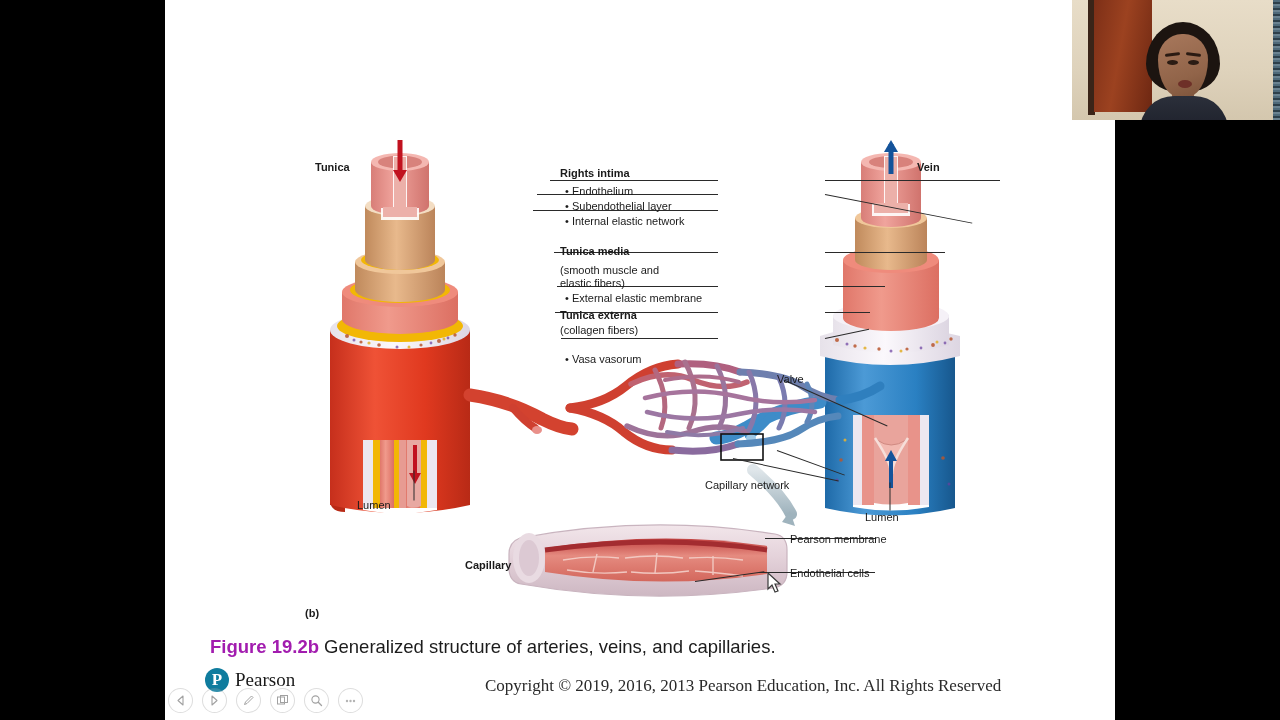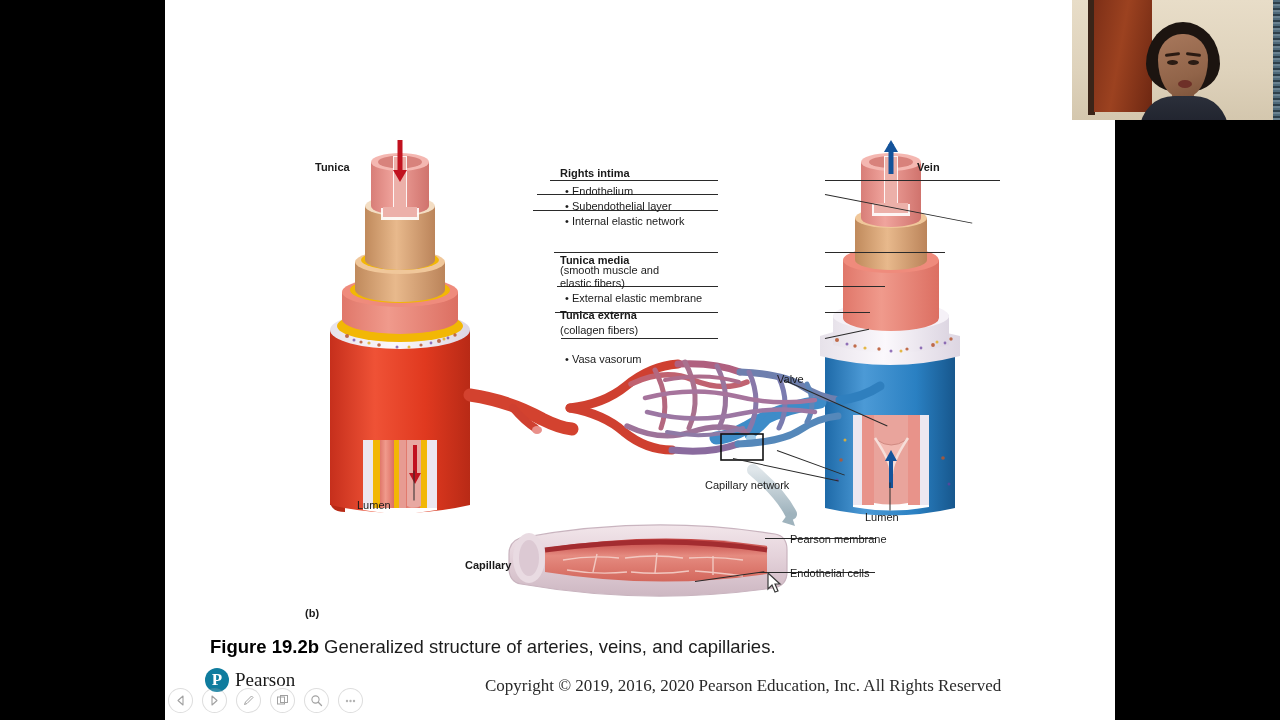--- a/index.html
+++ b/index.html
@@ -32,21 +32,21 @@
   .lbl { position: absolute; font-size: 11px; color: #1a1a1a; white-space: nowrap; line-height: 1.32; }
   .lbl.b { font-weight: bold; }
 
   
   .ln { position: absolute; background: #2a2a2a; height: 1px; transform-origin: 0 50%; }
 
   
   #caption {
     position: absolute; left: 45px; top: 636px; font-size: 18.5px; color: #1c1c1c;
   }
-  #caption .fig { color: #000000; font-weight: bold; }
+  #caption .fig { color: #a21caf; font-weight: bold; }
 
   #copyright {
     position: absolute; left: 320px; top: 676px;
     font-family: "Liberation Serif", serif; font-size: 17px; color: #2a2a2a;
     white-space: nowrap;
   }
 
   
   #pearson { position: absolute; left: 40px; top: 668px; display: flex; align-items: center; gap: 6px; }
   #pearson .mark {
@@ -376,21 +376,21 @@
       <div class="lbl b" style="left:150px; top:20px;">Tunica</div>
       <div class="lbl b" style="left:752px; top:20px;">Vein</div>
 
       
       <div class="lbl b" style="left:395px; top:26px;">Rights intima</div>
       <div class="lbl" style="left:400px; top:44px;">•&nbsp;<span>Endothelium</span></div>
       <div class="lbl" style="left:400px; top:59px;">•&nbsp;<span>Subendothelial layer</span></div>
       <div class="lbl" style="left:400px; top:74px;">•&nbsp;<span>Internal elastic network</span></div>
 
       
-      <div class="lbl b" style="left:395px; top:113px;">Tunica media</div>
+      <div class="lbl b" style="left:395px; top:104px;">Tunica media</div>
       <div class="lbl" style="left:395px; top:123px;">(smooth muscle and</div>
       <div class="lbl" style="left:395px; top:136px;">elastic fibers)</div>
       <div class="lbl" style="left:400px; top:151px;">•&nbsp;<span>External elastic membrane</span></div>
 
       
       <div class="lbl b" style="left:395px; top:168px;">Tunica externa</div>
       <div class="lbl" style="left:395px; top:183px;">(collagen fibers)</div>
       <div class="lbl" style="left:400px; top:212px;">•&nbsp;<span>Vasa vasorum</span></div>
 
       <div class="lbl" style="left:612px; top:232px;">Valve</div>
@@ -412,21 +412,21 @@
 
     <div id="caption">
       <span class="fig">Figure 19.2b</span><span> Generalized structure of arteries, veins, and capillaries.</span>
     </div>
 
     <div id="pearson">
       <div class="mark">P</div>
       <div class="word">Pearson</div>
     </div>
 
-    <div id="copyright">Copyright © 2019, 2016, 2020 Pearson Education, Inc. All Rights Reserved</div>
+    <div id="copyright">Copyright © 2019, 2016, 2013 Pearson Education, Inc. All Rights Reserved</div>
   </div>
 
   <div id="toolbar">
     <div class="tb">
       <svg width="11" height="11" viewBox="0 0 11 11">
         <path d="M8,1 L3,5.5 L8,10 Z" fill="none" stroke="#555" stroke-width="1.1" stroke-linejoin="round"></path>
       </svg>
     </div>
     <div class="tb">
       <svg width="11" height="11" viewBox="0 0 11 11">

